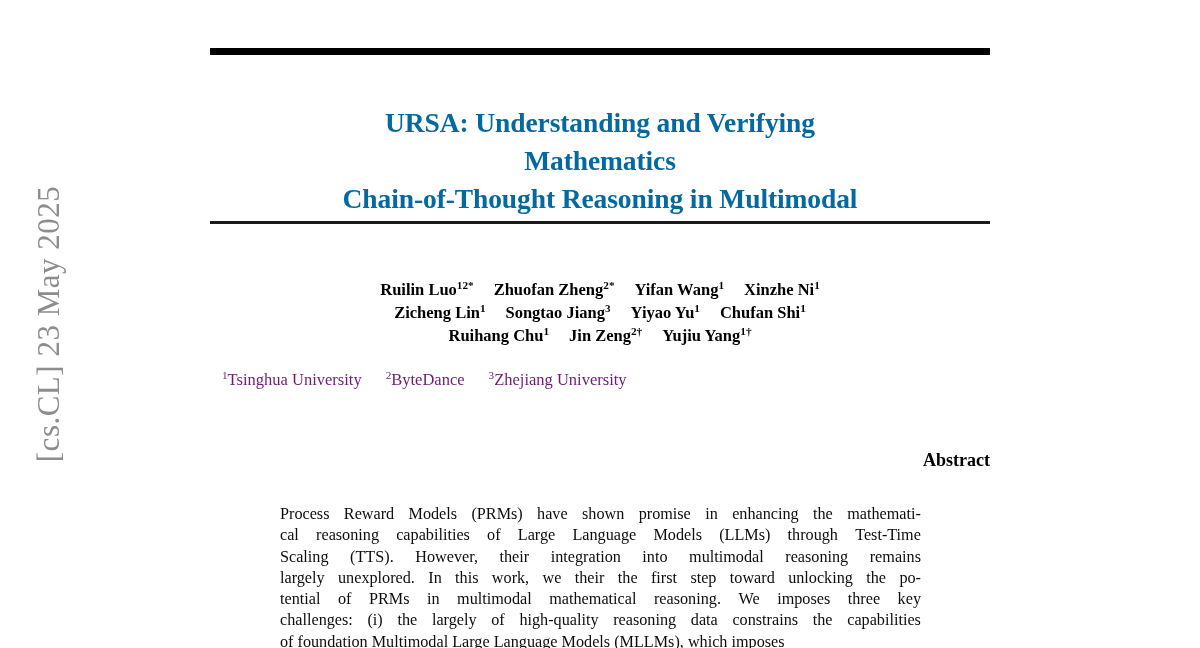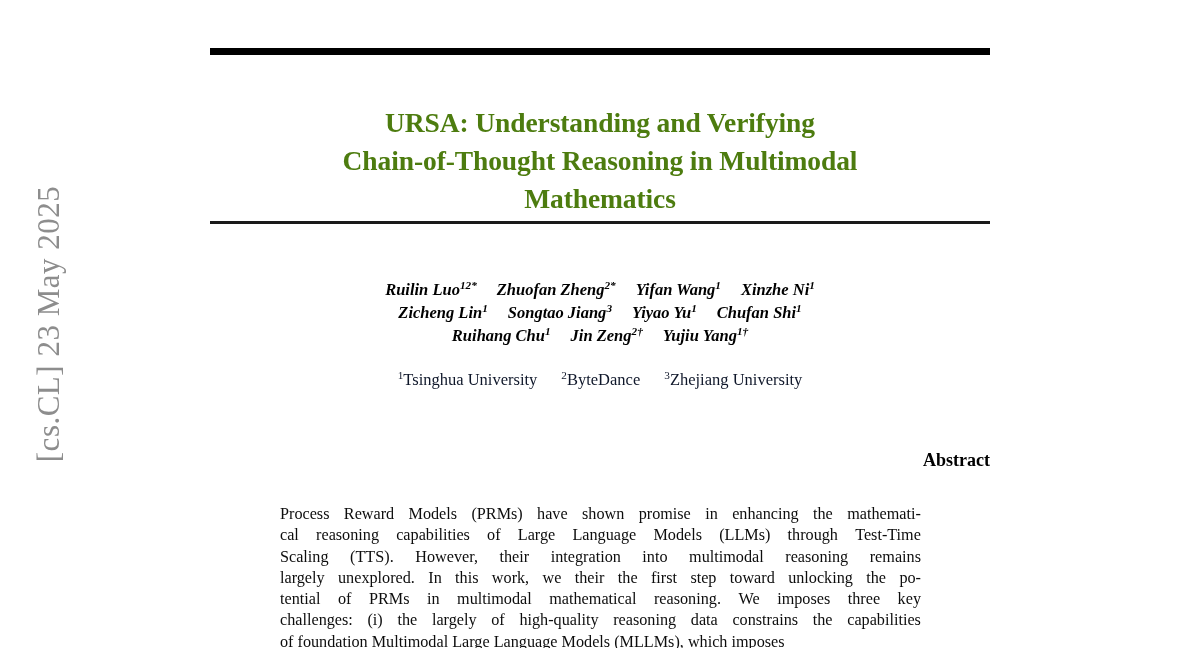--- a/index.html
+++ b/index.html
@@ -77,57 +77,56 @@
     position: absolute;
     left: 0px;
     top: 86px;
     width: 780px;
     text-align: center;
     font-family: "Liberation Serif", "DejaVu Serif", serif;
     font-weight: bold;
     font-size: 27.5px;
     line-height: 38px;
     letter-spacing: -0.1px;
-    color: #4d7c0f;
+    color: #0369a1;
   }
   #paper-title .tline { display: block; }
 
   
   #author-block {
     position: absolute;
     left: 0px;
     top: 278px;
     width: 780px;
     text-align: center;
     font-family: "Liberation Serif", "DejaVu Serif", serif;
     font-weight: bold;
     font-size: 16.5px;
     line-height: 23px;
     color: #000000;
   }
   #author-block .author-row { display: block; white-space: nowrap; }
-  #author-block .author { display: inline-block; margin: 0 10px; font-style: italic; }
+  #author-block .author { display: inline-block; margin: 0 10px; }
   #author-block sup {
     font-size: 0.68em;
     font-weight: bold;
     vertical-align: super;
     line-height: 0;
   }
 
   
   #affiliation-block {
     position: absolute;
     left: 0px;
     top: 369px;
     width: 780px;
-    text-align: center;
     font-family: "Liberation Serif", "DejaVu Serif", serif;
     font-size: 16.5px;
     line-height: 22px;
-    color: #0f172a;
+    color: #701a75;
   }
   #affiliation-block .affil { display: inline-block; margin: 0 12px; }
   #affiliation-block sup {
     font-size: 0.68em;
     vertical-align: super;
     line-height: 0;
   }
 
   
   #abstract-heading {
@@ -175,22 +174,22 @@
   <div id="arxiv-stamp">
     <div class="stamp-text">[cs.CL]  23 May 2025</div>
   </div>
 
   <div id="paper-column">
 
     <div id="top-rule"></div>
 
     <h1 id="paper-title">
       <span class="tline">URSA: Understanding and Verifying</span>
+      <span class="tline">Mathematics</span>
       <span class="tline">Chain-of-Thought Reasoning in Multimodal</span>
-      <span class="tline">Mathematics</span>
     </h1>
 
     <div id="title-rule"></div>
 
     <div id="author-block">
       <span class="author-row">
         <span class="author"><span>Ruilin Luo</span><sup>12*</sup></span><span class="author"><span>Zhuofan Zheng</span><sup>2*</sup></span><span class="author"><span>Yifan Wang</span><sup>1</sup></span><span class="author"><span>Xinzhe Ni</span><sup>1</sup></span>
       </span>
       <span class="author-row">
         <span class="author"><span>Zicheng Lin</span><sup>1</sup></span><span class="author"><span>Songtao Jiang</span><sup>3</sup></span><span class="author"><span>Yiyao Yu</span><sup>1</sup></span><span class="author"><span>Chufan Shi</span><sup>1</sup></span>

